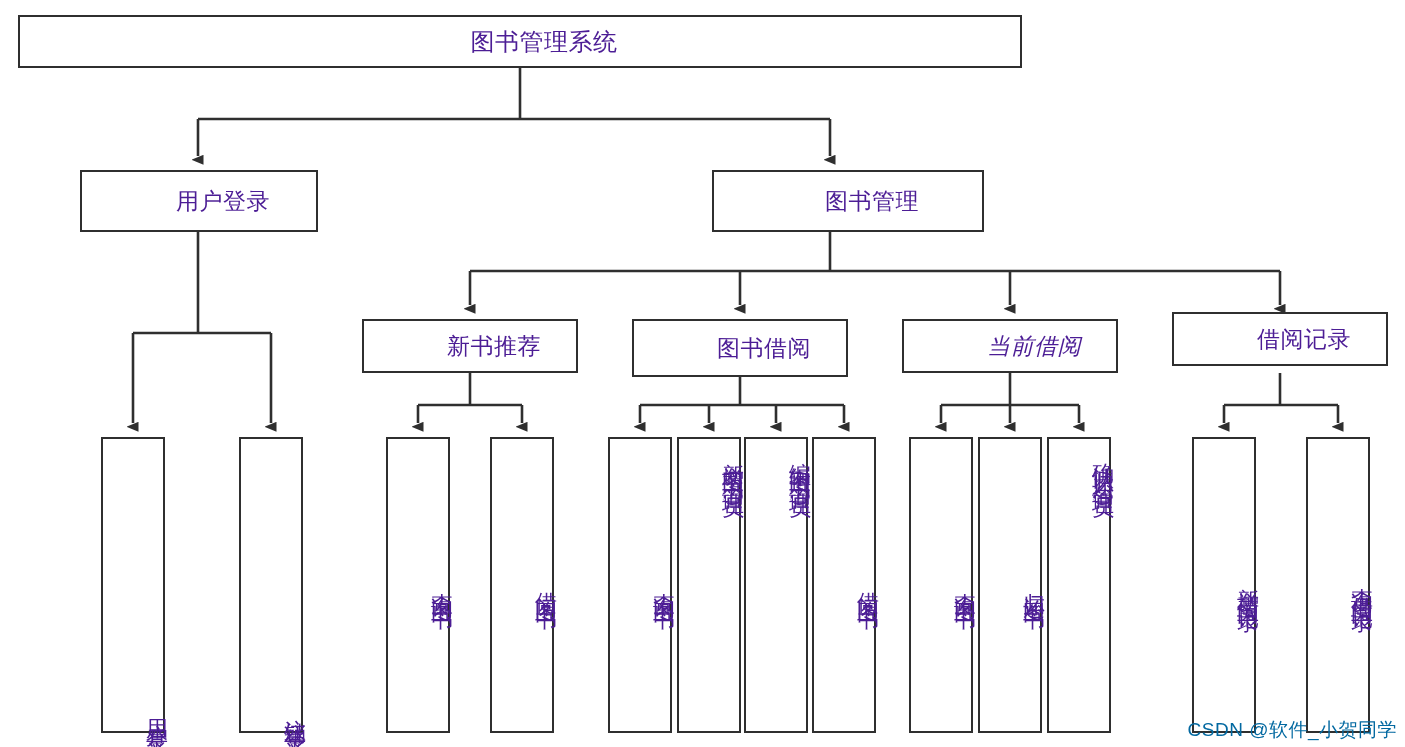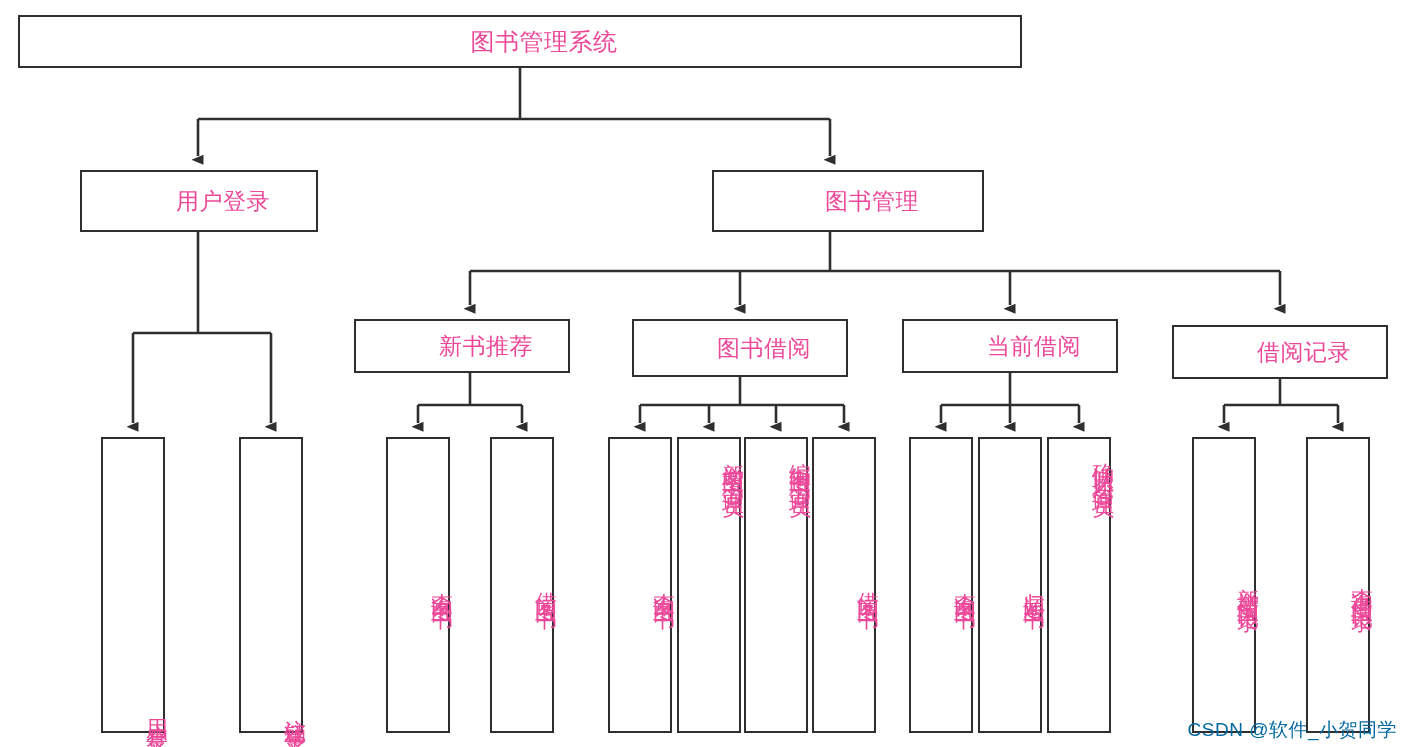--- a/index.html
+++ b/index.html
@@ -26,21 +26,21 @@
     pointer-events: none;
   }
   .node {
     position: absolute;
     box-sizing: border-box;
     border: 2px solid #2f2f2f;
     background: #ffffff;
     display: flex;
     align-items: center;
     justify-content: center;
-    color: #ec4899;
+    color: #4c1d95;
     padding-left: 48px;
   }
   .node .label {
     display: block;
     letter-spacing: 0.5px;
     white-space: nowrap;
   }
   
   .h-node .label {
     font-size: 23px;
@@ -140,30 +140,30 @@
     <span class="label">图书管理系统</span>
   </div>
 
   <div class="node h-node" style="left:80px; top:170px; width:238px; height:62px;">
     <span class="label">用户登录</span>
   </div>
   <div class="node h-node" style="left:712px; top:170px; width:272px; height:62px;">
     <span class="label">图书管理</span>
   </div>
 
-  <div class="node h-node" style="left:354px; top:319px; width:216px; height:54px;">
+  <div class="node h-node" style="left:362px; top:319px; width:216px; height:54px;">
     <span class="label">新书推荐</span>
   </div>
   <div class="node h-node" style="left:632px; top:319px; width:216px; height:58px;">
     <span class="label">图书借阅</span>
   </div>
-  <div class="node h-node" style="left:902px; top:319px; width:216px; height:54px;">
+  <div class="node h-node" style="left:902px; top:319px; width:216px; height:54px;font-style:italic;">
     <span class="label">当前借阅</span>
   </div>
-  <div class="node h-node" style="left:1172px; top:325px; width:216px; height:54px;">
+  <div class="node h-node" style="left:1172px; top:312px; width:216px; height:54px;">
     <span class="label">借阅记录</span>
   </div>
 
   <div class="node leaf bottom-text" style="left:101px; top:437px; width:64px; height:296px;">
     <span class="label">用户登录</span>
   </div>
   <div class="node leaf bottom-text" style="left:239px; top:437px; width:64px; height:296px;">
     <span class="label">注销登录</span>
   </div>
 

